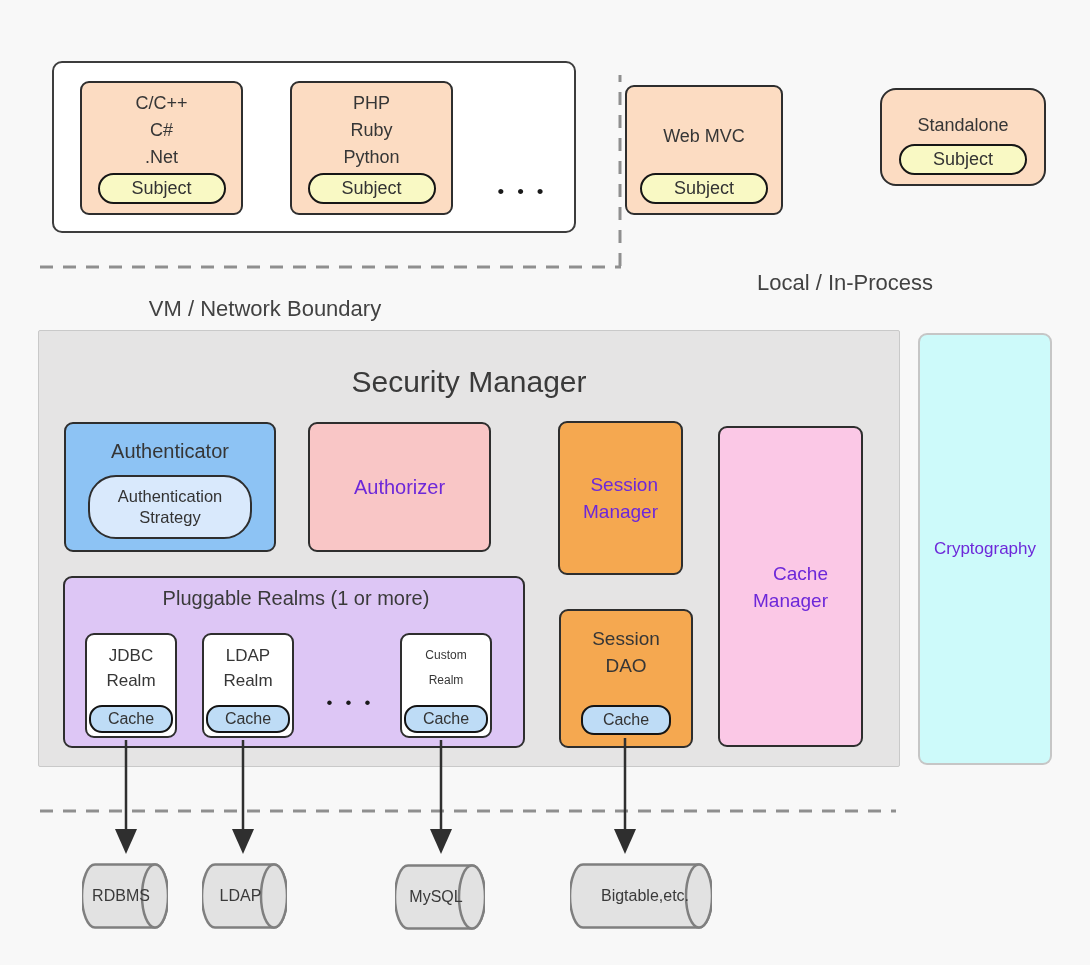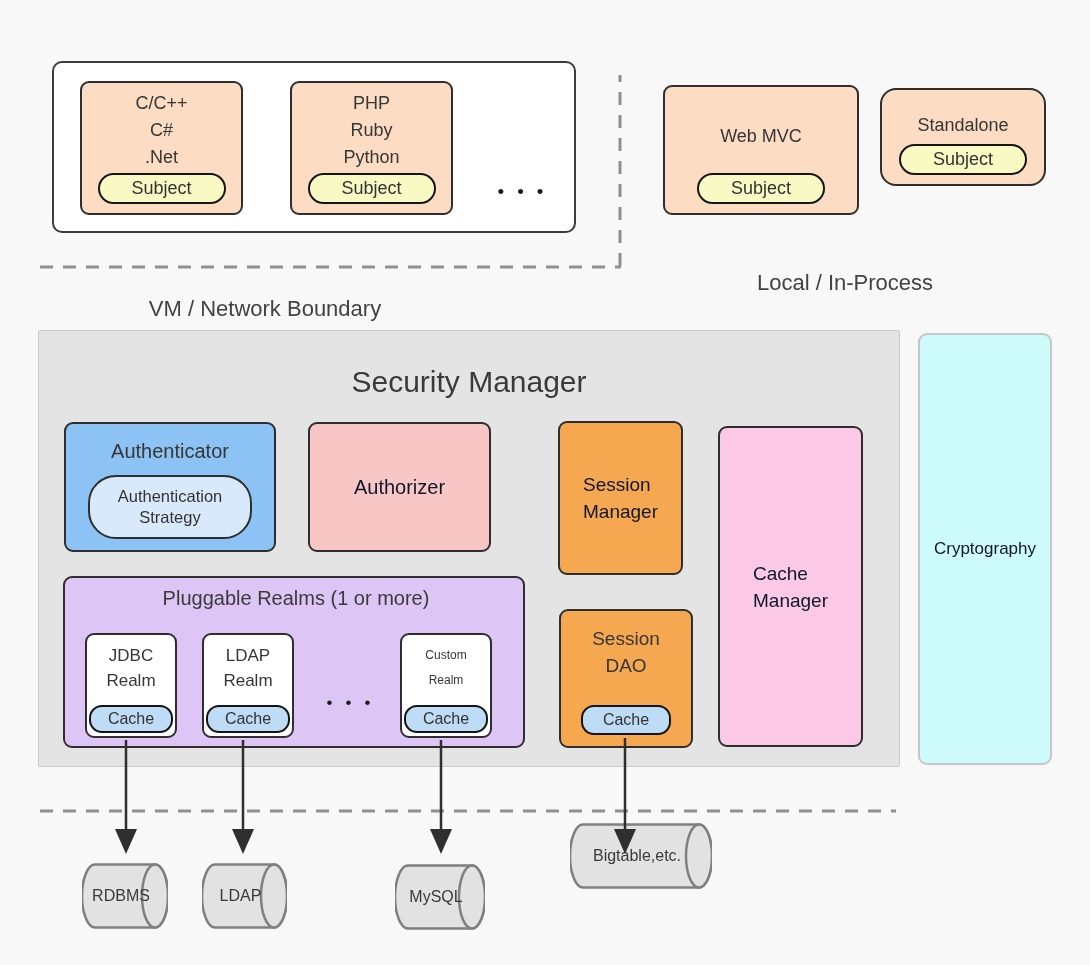--- a/index.html
+++ b/index.html
@@ -19,21 +19,21 @@
   .pink{background:var(--pink);}
   .orange{background:var(--orange);}
   .magenta{background:var(--magenta);}
   .purple{background:var(--purple);}
   .white{background:#ffffff;}
   .cyanbox{background:var(--cyan);border:2px solid #c6c6c6;border-radius:9px;box-sizing:border-box;}
 
   .boxlabel{position:absolute;left:0;right:0;text-align:center;white-space:pre-line;
             font-size:18px;line-height:27px;color:#363636;}
   .centerlabel{position:absolute;inset:0;display:flex;align-items:center;justify-content:center;
-               text-align:left;white-space:pre-line;color:#0f172a;}
+               text-align:right;white-space:pre-line;color:#6d28d9;}
 
   
   .pill{position:absolute;left:50%;transform:translateX(-50%);box-sizing:border-box;
         display:flex;align-items:center;justify-content:center;text-align:center;}
   .subject-pill{bottom:9px;width:128px;height:31px;background:var(--subject_yellow);
         border:2.5px solid #161616;border-radius:16px;font-size:18px;}
   .strategy-pill{bottom:11px;width:164px;height:64px;background:var(--blue_light);
         border:2.5px solid #2e2e2e;border-radius:28px;font-size:16.5px;line-height:21px;white-space:pre-line;text-align:center;}
   .cache-pill{bottom:3px;width:84px;height:28px;background:var(--cache_blue);
         border:2.5px solid #141414;border-radius:13px;font-size:16px;}
@@ -66,21 +66,21 @@
     </div>
     <div class="abs box peach" style="left:236px;top:18px;width:163px;height:134px;">
       <div class="boxlabel" style="top:7px;">PHP
 Ruby
 Python</div>
       <div class="pill subject-pill">Subject</div>
     </div>
     <div class="dots" style="left:428px;top:118px;width:90px;">•••</div>
   </div>
 
-  <div class="abs box peach" style="left:663px;top:85px;width:196px;height:130px;">
+  <div class="abs box peach" style="left:625px;top:85px;width:158px;height:130px;">
     <div class="boxlabel" style="top:36px;">Web MVC</div>
     <div class="pill subject-pill">Subject</div>
   </div>
   <div class="abs box peach" style="left:880px;top:88px;width:166px;height:98px;border-radius:16px;">
     <div class="boxlabel" style="top:22px;line-height:26px;">Standalone
 Application</div>
     <div class="pill subject-pill">Subject</div>
   </div>
 
   <div class="boundary-label" style="left:90px;top:296px;width:350px;">VM / Network Boundary</div>
@@ -161,21 +161,21 @@
   </div>
 
   <div class="cyl" style="left:395px;top:864px;width:90px;height:66px;text-align:right;">
     <svg width="90" height="66" viewBox="0 0 90 66">
       <path d="M 13 1.5 L 77 1.5 A 13 31.5 0 0 1 77 64.5 L 13 64.5 A 13 31.5 0 0 1 13 1.5 Z" fill="#e2e2e2" stroke="#7f7f7f" stroke-width="2.5"></path>
       <ellipse cx="77" cy="33" rx="13" ry="31.5" fill="#e2e2e2" stroke="#7f7f7f" stroke-width="2.5"></ellipse>
     </svg>
     <div class="cyl-label">MySQL</div>
   </div>
 
-  <div class="cyl" style="left:570px;top:823px;width:142px;height:66px;">
+  <div class="cyl" style="left:570px;top:863px;width:142px;height:66px;padding-left:16px;">
     <svg width="142" height="66" viewBox="0 0 142 66">
       <path d="M 13 1.5 L 129 1.5 A 13 31.5 0 0 1 129 64.5 L 13 64.5 A 13 31.5 0 0 1 13 1.5 Z" fill="#e2e2e2" stroke="#7f7f7f" stroke-width="2.5"></path>
       <ellipse cx="129" cy="33" rx="13" ry="31.5" fill="#e2e2e2" stroke="#7f7f7f" stroke-width="2.5"></ellipse>
     </svg>
     <div class="cyl-label">Bigtable,etc.</div>
   </div>
 
   <svg id="overlay" width="1090" height="965" viewBox="0 0 1090 965">
     <g stroke="#8f8f8f" stroke-width="3" stroke-dasharray="13 10" fill="none">
       <line x1="40" y1="267" x2="621" y2="267"></line>

